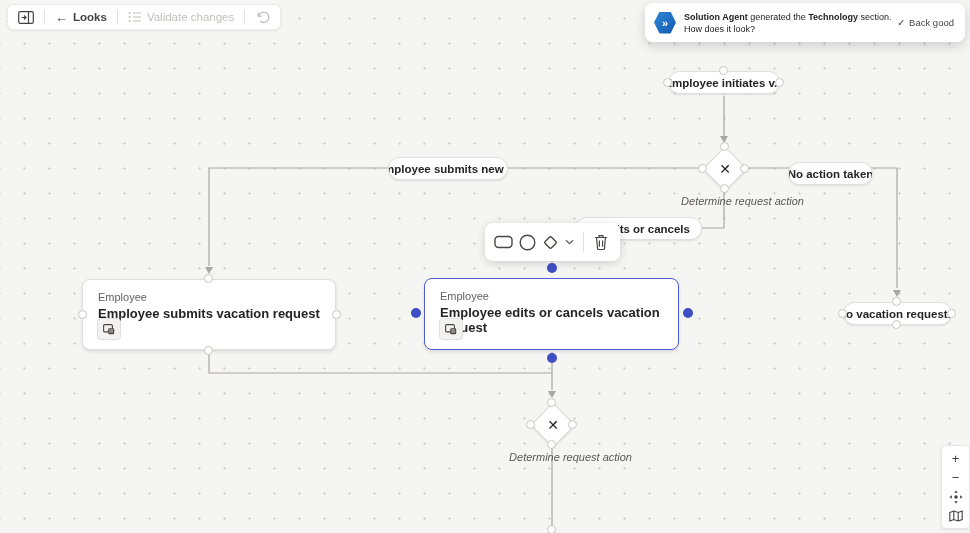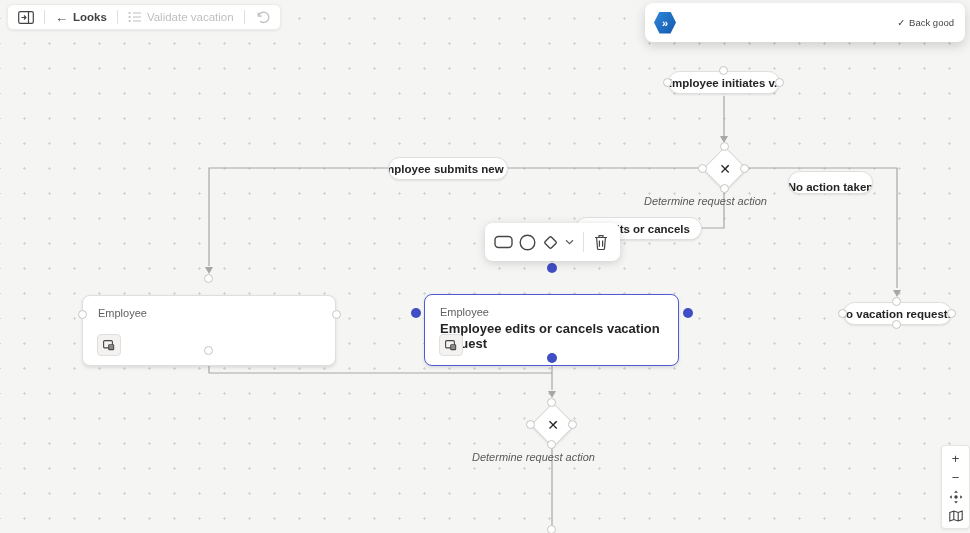--- a/index.html
+++ b/index.html
@@ -15,26 +15,26 @@
     border-radius:12px;box-shadow:0 1px 2px rgba(0,0,0,.09);display:flex;align-items:center;
     justify-content:center;font-size:11.5px;font-weight:600;color:#242424;white-space:nowrap;
     overflow:hidden;box-sizing:border-box;padding:0 8px;}
 
   
   .diamond{position:absolute;z-index:3;width:30px;height:30px;background:#fff;border:1px solid #d8d6d4;
     border-radius:5px;transform:rotate(45deg);box-shadow:1px 1px 2px rgba(0,0,0,.08);}
   .diamond .x{position:absolute;left:0;top:0;width:30px;height:30px;display:flex;align-items:center;
     justify-content:center;transform:rotate(-45deg);font-size:14px;color:#242424;font-weight:400;}
 
-  .note{position:absolute;z-index:3;width:160px;text-align:left;font-style:italic;
+  .note{position:absolute;z-index:3;width:160px;text-align:right;font-style:italic;
     font-size:11px;color:#5b5957;}
 
   
   .card{position:absolute;z-index:3;background:#fff;border:1px solid #e1dfdd;border-radius:8px;
-    box-shadow:0 1.6px 3.6px rgba(0,0,0,.10);box-sizing:border-box;margin-top:16px;}
+    box-shadow:0 1.6px 3.6px rgba(0,0,0,.10);box-sizing:border-box;}
   .card.selected{border:1.5px solid #4f5bd5;}
   .card .role{margin:11px 15px 3px;font-size:11px;color:#616161;}
   .card .title{margin:0 15px;font-size:13px;font-weight:700;color:#242424;}
   .badge{position:absolute;left:14px;bottom:9px;width:22px;height:20px;background:#f3f2f1;
     border:1px solid #e1dfdd;border-radius:4px;display:flex;align-items:center;justify-content:center;}
 
   
   .dot{position:absolute;z-index:4;width:9px;height:9px;border-radius:50%;background:#fff;
     border:1px solid #c8c6c4;box-sizing:border-box;}
   .bdot{position:absolute;z-index:4;width:10px;height:10px;border-radius:50%;background:#3f4ec4;}
@@ -96,21 +96,21 @@
       <polygon points="548,391 556,391 552,398"></polygon>
     </g>
   </svg>
 
   <div class="pill" style="left:668px;top:71px;width:112px;">
     <span>Employee initiates v...</span>
   </div>
   <div class="pill" style="left:388px;top:157px;width:120px;">
     <span>Employee submits new va</span>
   </div>
-  <div class="pill" style="left:788px;top:171px;width:85px;align-items:flex-end;">
+  <div class="pill" style="left:788px;top:162px;width:85px;">
     <span>No action taken</span>
   </div>
   <div class="pill" style="left:575px;top:217px;width:127px;">
     <span>ee edits or cancels</span>
   </div>
   <div class="pill" style="left:843px;top:302px;width:109px;">
     <span>No vacation request...</span>
   </div>
 
   <div class="diamond" style="left:709px;top:153px;">
@@ -118,20 +118,21 @@
   </div>
   <div class="note" style="left:644px;top:195px;">Determine request action</div>
 
   <div class="diamond" style="left:537px;top:409px;">
     <span class="x">✕</span>
   </div>
   <div class="note" style="left:472px;top:451px;">Determine request action</div>
 
   <div class="card" style="left:82px;top:279px;width:254px;height:71px;">
     <div class="role">Employee</div>
+    <div class="title">Employee submits vacation request</div>
     <div class="badge">
       <svg width="12" height="11" viewBox="0 0 12 11">
           <rect x="0.6" y="0.6" width="8.8" height="7.3" rx="1.2" fill="none" stroke="#484644" stroke-width="1.1"></rect>
           <rect x="5.2" y="4.2" width="6" height="6" rx="1.2" fill="#484644"></rect>
           <path d="M6.2,6 h4 M6.2,8 h4" stroke="#f3f2f1" stroke-width="0.8"></path>
         </svg>
     </div>
   </div>
 
   <div class="card selected" style="left:424px;top:278px;width:255px;height:72px;">
@@ -221,33 +222,34 @@
     <div class="divider"></div>
     <div class="tb-item disabled">
       <svg width="14" height="12" viewBox="0 0 14 12">
           <g stroke="#c1bfbd" stroke-width="1.2" fill="none">
             <circle cx="1.6" cy="2" r="1.1" fill="#c1bfbd" stroke="none"></circle>
             <circle cx="1.6" cy="6" r="1.1" fill="#c1bfbd" stroke="none"></circle>
             <circle cx="1.6" cy="10" r="1.1" fill="#c1bfbd" stroke="none"></circle>
             <path d="M5,2 h8 M5,6 h8 M5,10 h8"></path>
           </g>
         </svg>
-      <span class="lbl">Validate vacation</span>
+      <span class="lbl">Validate changes</span>
     </div>
     <div class="divider"></div>
     <div class="tb-item disabled">
       <svg width="15" height="14" viewBox="0 0 15 14">
           <path d="M3.2,2.5 L3.2,6.2 L6.9,6.2" fill="none" stroke="#c1bfbd" stroke-width="1.3"></path>
           <path d="M3.6,5.9 A5.2,5.2 0 1 1 5.2,11.2" fill="none" stroke="#c1bfbd" stroke-width="1.3"></path>
         </svg>
     </div>
   </div>
 
   <div class="toast">
     <div class="hex">»</div>
+    <div class="msg"><b>Solution Agent</b><span> generated the </span><b>Technology</b><span> section. How does it look?</span></div>
     <div class="action">
       <span>✓</span>
       <span>Back good</span>
     </div>
   </div>
 
   <div class="zoom-panel">
     <div class="zbtn">
         <span>+</span>
       </div>

